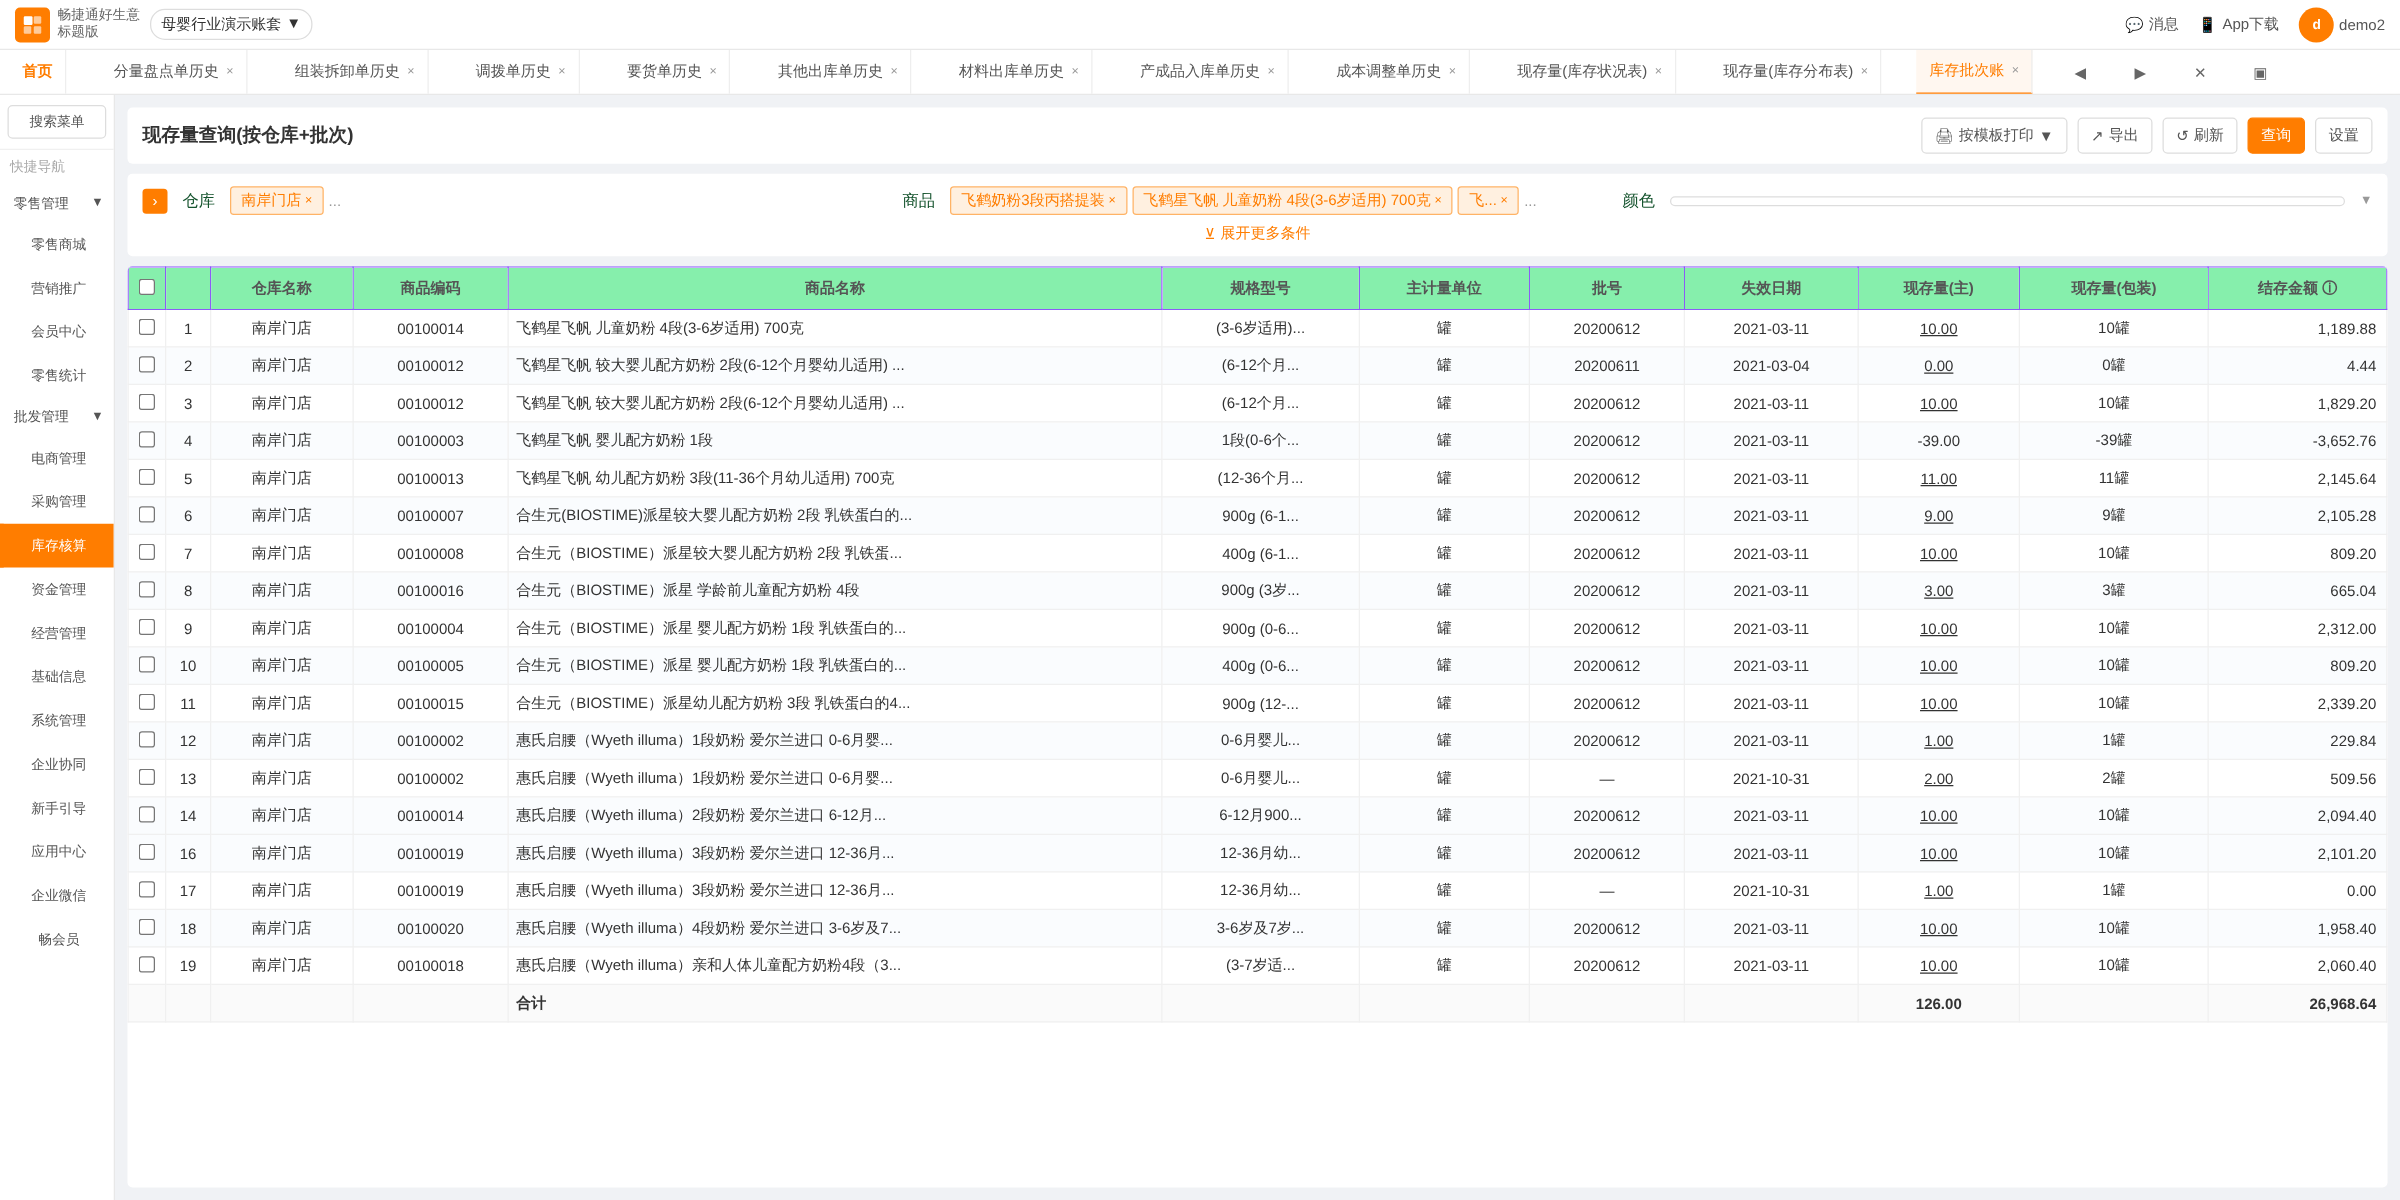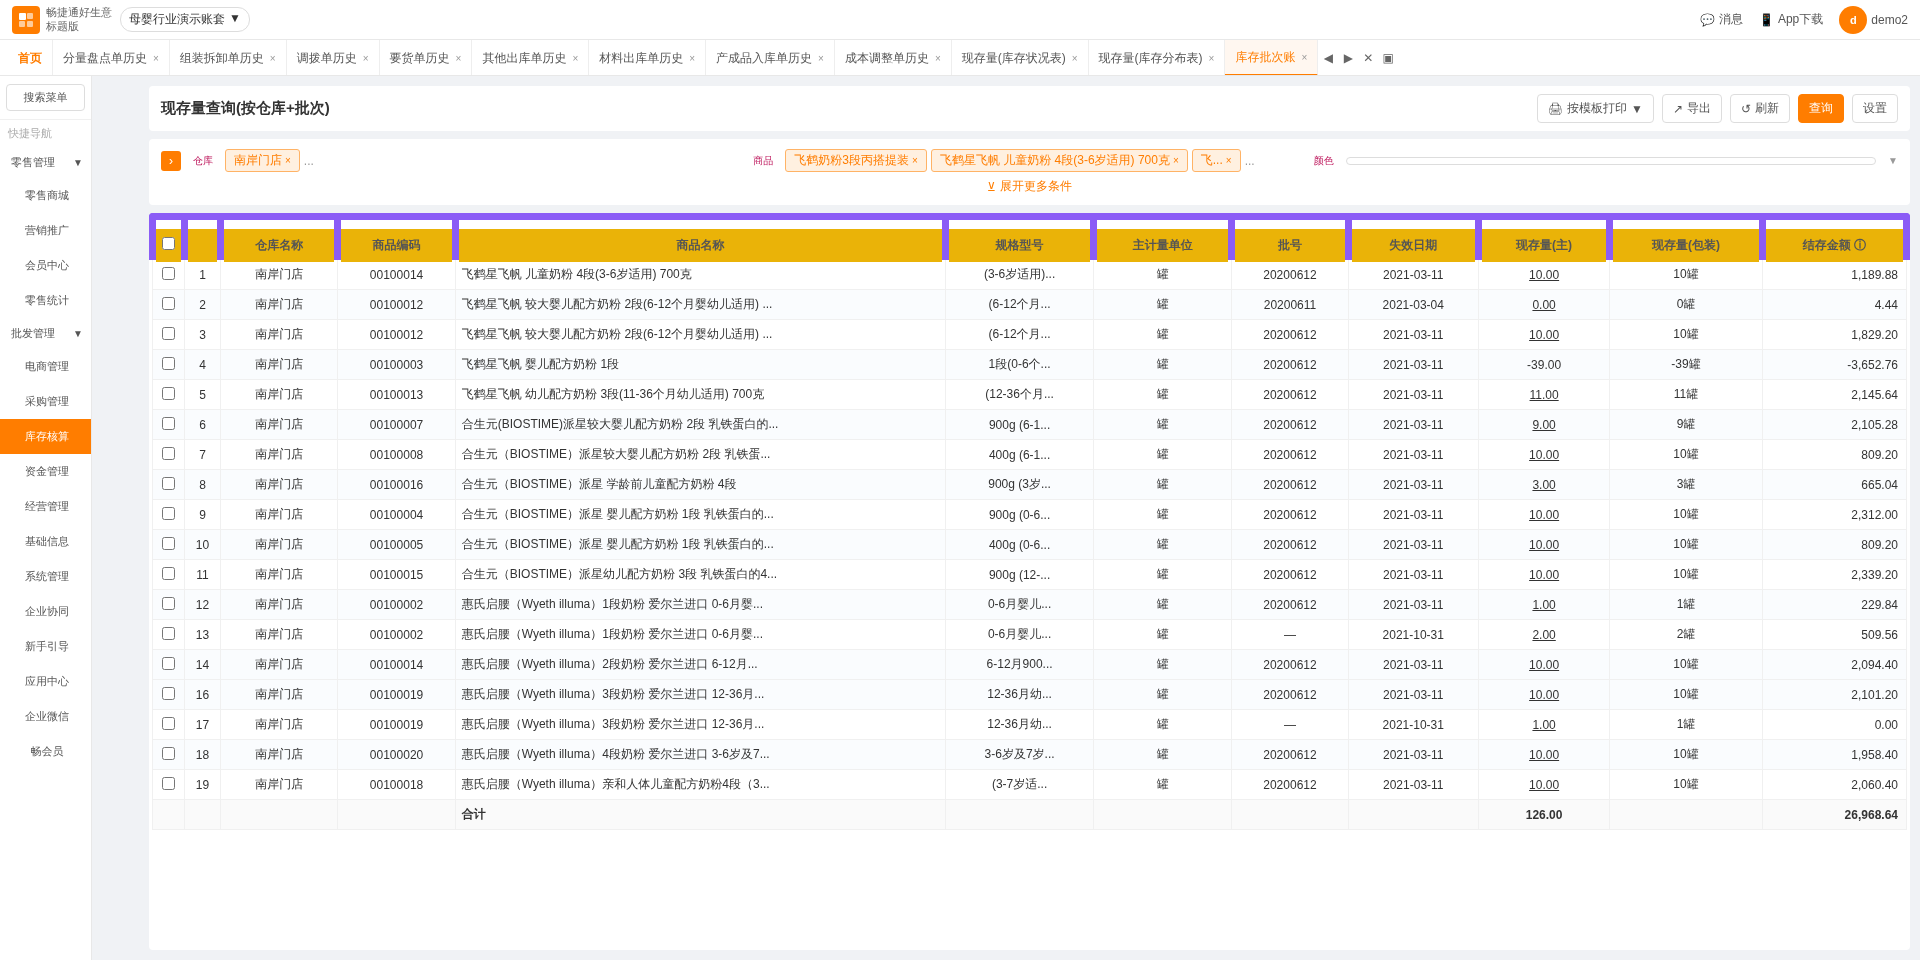--- a/index.html
+++ b/index.html
@@ -53,26 +53,28 @@
       width: 28px; height: 28px; border-radius: 50%;
       background: #ff7d00; display: flex; align-items: center; justify-content: center;
       color: white; font-size: 11px; font-weight: bold;
     }
 
     
     .tab-bar {
       height: 36px;
       background: #fff;
       display: flex;
+      align-items: center;
       padding: 0 8px;
       border-bottom: 1px solid #e8e8e8;
       position: fixed;
       top: 40px; left: 0; right: 0;
       z-index: 99;
       overflow: hidden;
+      gap: 28px;
     }
     .tab-item {
       display: flex; align-items: center; gap: 4px;
       padding: 0 10px; height: 36px;
       cursor: pointer; font-size: 12px; color: #555;
       border-right: 1px solid #eee;
       white-space: nowrap;
       flex-shrink: 0;
     }
     .tab-item.active {
@@ -146,21 +148,20 @@
       flex-direction: column;
     }
 
     
     .page-content {
       padding: 10px;
       flex: 1;
       overflow: auto;
       display: flex;
       flex-direction: column;
-      margin-left: 47px;
     }
 
     
     .page-title-bar {
       display: flex; align-items: center; justify-content: space-between;
       padding: 8px 12px;
       background: #fff;
       border-radius: 4px;
       margin-bottom: 8px;
     }
@@ -182,21 +183,21 @@
     .filter-area {
       background: #fff;
       padding: 10px 12px;
       border-radius: 4px;
       margin-bottom: 8px;
     }
     .filter-row {
       display: flex; align-items: center; gap: 12px; flex-wrap: nowrap;
       margin-bottom: 6px;
     }
-    .filter-label { font-size: 10px; color: #be185d; white-space: nowrap; }
+    .filter-label { font-size: 13px; color: #14532d; white-space: nowrap; }
     .filter-tag-container {
       display: flex; align-items: center; gap: 4px; flex-wrap: wrap;
       flex: 1;
     }
     .filter-tag {
       display: flex; align-items: center; gap: 3px;
       padding: 2px 8px;
       background: #fff0e0;
       border: 1px solid #ffb366;
       border-radius: 3px;
@@ -215,28 +216,28 @@
       border-radius: 4px;
       flex: 1;
       overflow: auto;
     }
     .data-table {
       width: 100%;
       border-collapse: collapse;
       font-size: 12px;
     }
     .data-table thead th {
-      background: #eab308;
-      border: 7px solid #8b5cf6;
+      background: #86efac;
+      border: 1px solid #8b5cf6;
       padding: 8px 6px;
       text-align: center;
       font-weight: 600;
       color: #555;
       white-space: nowrap;
-      position: sticky; top: 12px; z-index: 10;
+      position: sticky; top: 0; z-index: 10;
     }
     .data-table tbody td {
       border: 1px solid #f0f0f0;
       padding: 6px 6px;
       text-align: center;
       color: #333;
     }
     .data-table tbody tr.even { background: #fafcfe; }
     .td-link { color: #1890ff; text-decoration: underline; cursor: pointer; }
     .td-red { color: #f5222d; }

